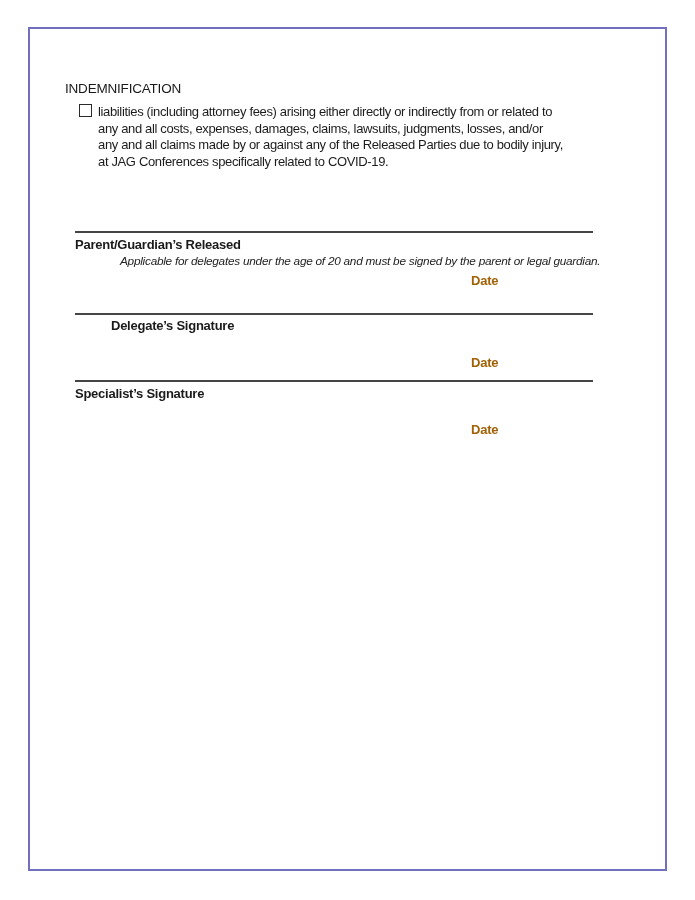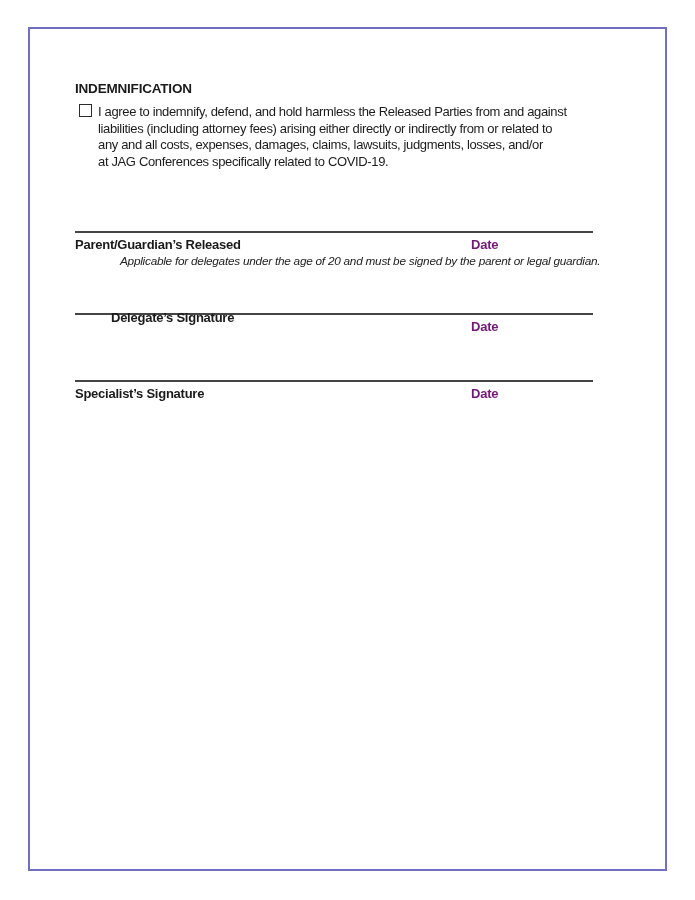--- a/index.html
+++ b/index.html
@@ -19,25 +19,25 @@
     position: absolute;
     left: 28px;
     top: 27px;
     width: 635px;
     height: 840px;
     border: 2px solid var(--border-color, #7070bf);
     background: #ffffff;
   }
   .heading {
     position: absolute;
-    left: 75px;
+    left: 65px;
     top: 81px;
     margin: 0;
     font-size: 13.5px;
-    font-weight: bold;
+    font-weight: normal;
     letter-spacing: -0.2px;
     color: #1a1a1a;
   }
   .checkbox {
     position: absolute;
     left: 79px;
     top: 104px;
     width: 11px;
     height: 11px;
     border: 1.5px solid #2b2b2b;
@@ -70,21 +70,22 @@
     letter-spacing: -0.25px;
     color: #1a1a1a;
     white-space: nowrap;
   }
   .date-label {
     position: absolute;
     left: 471px;
     font-size: 13px;
     font-weight: bold;
     letter-spacing: -0.2px;
-    color: #701a75;
+    color: #a16207;
+    margin-top: 36px;
   }
   .note {
     position: absolute;
     left: 120px;
     top: 254px;
     font-size: 11.8px;
     font-style: italic;
     letter-spacing: -0.25px;
     white-space: nowrap;
     color: #222222;
@@ -93,30 +94,30 @@
 </head>
 <body>
 
 <div class="page-border"></div>
 
 <h1 class="heading">INDEMNIFICATION</h1>
 
 <div class="checkbox"></div>
 
 <div class="para">
-  <div>I agree to indemnify, defend, and hold harmless the Released Parties from and against</div>
   <div>liabilities (including attorney fees) arising either directly or indirectly from or related to</div>
   <div>any and all costs, expenses, damages, claims, lawsuits, judgments, losses, and/or</div>
+  <div>any and all claims made by or against any of the Released Parties due to bodily injury,</div>
   <div>at JAG Conferences specifically related to COVID-19.</div>
 </div>
 
 <div class="sig-line" style="top:231px;"></div>
 <div class="sig-label" style="top:237px;">Parent/Guardian’s Released</div>
 <div class="date-label" style="top:237px;">Date</div>
 <div class="note">Applicable for delegates under the age of 20 and must be signed by the parent or legal guardian.</div>
 
 <div class="sig-line" style="top:313px;"></div>
-<div class="sig-label" style="top:310px;padding-left:36px;">Delegate’s Signature</div>
+<div class="sig-label" style="top:318px;padding-left:36px;">Delegate’s Signature</div>
 <div class="date-label" style="top:319px;">Date</div>
 
 <div class="sig-line" style="top:380px;"></div>
 <div class="sig-label" style="top:386px;">Specialist’s Signature</div>
 <div class="date-label" style="top:386px;">Date</div>
 
 </body></html>

